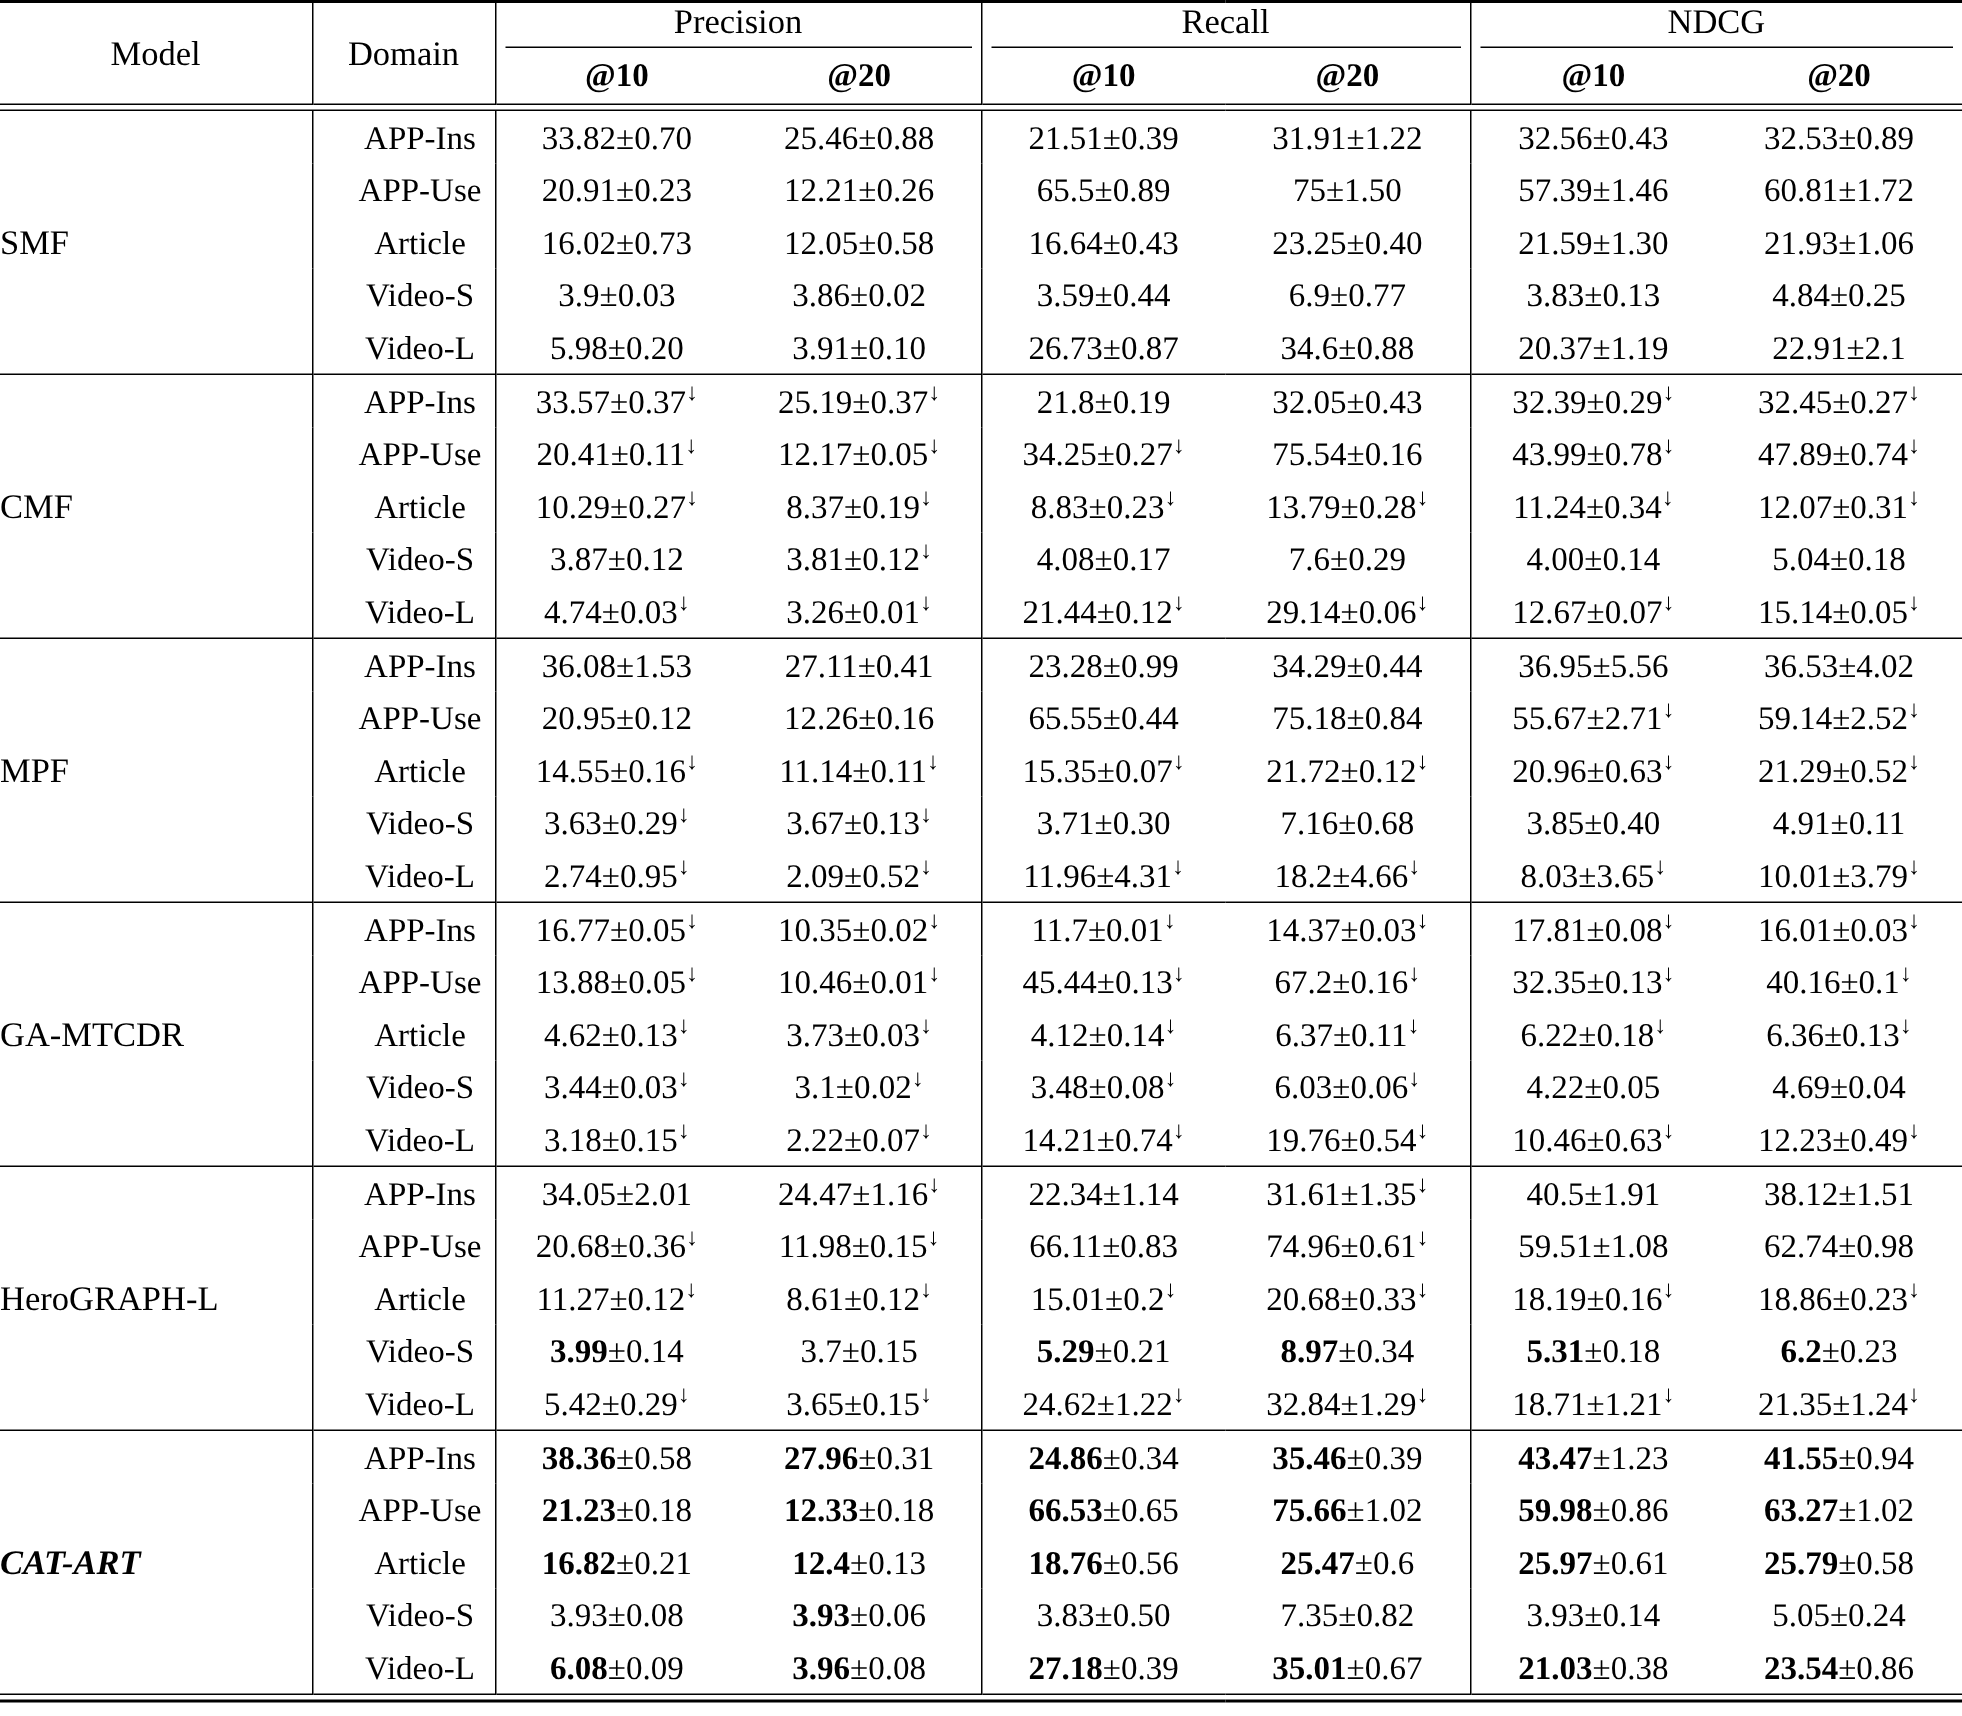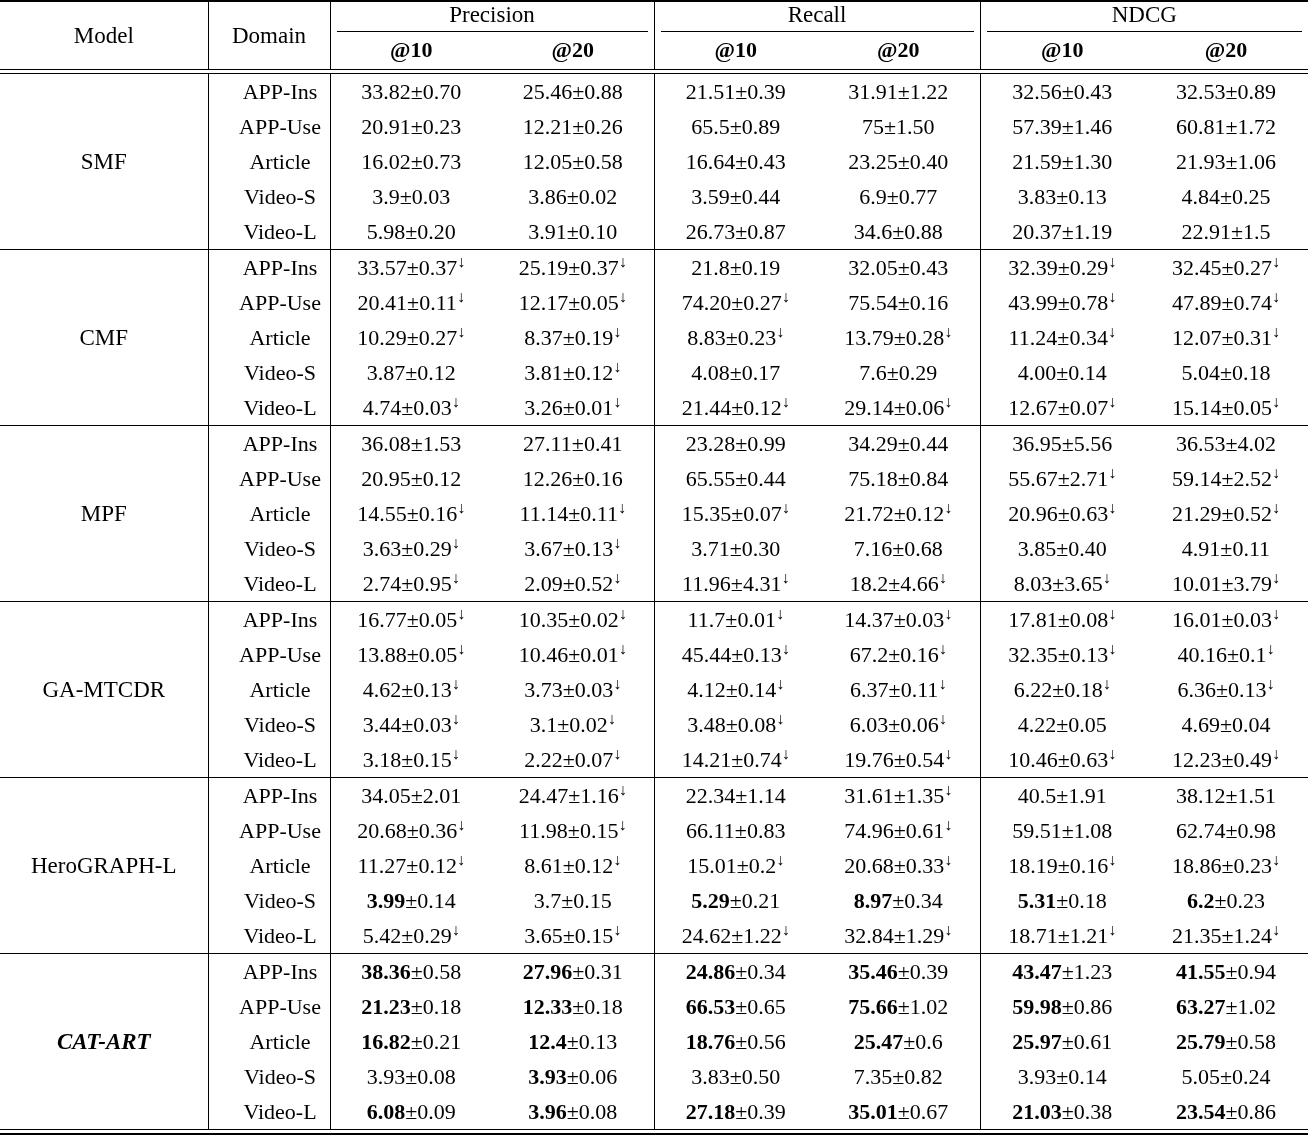--- a/index.html
+++ b/index.html
@@ -75,21 +75,20 @@
     padding-top: 3px;
     padding-bottom: 6px;
     font-weight: bold;
   }
 
   
   .vr-l { border-left: 1.2px solid #000; }
 
   
   td.model-cell {
-    text-align: center;
     font-size: 23px;
     vertical-align: middle;
   }
   td.domain-cell {
     text-align: center;
     font-size: 22px;
     padding-left: 22px;
   }
   td.num {
     text-align: center;
@@ -229,40 +228,40 @@
           <td class="num vr-l"><span>3.83</span><span class="pm">±</span><span>0.13</span></td>
           <td class="num"><span>4.84</span><span class="pm">±</span><span>0.25</span></td>
         </tr>
         <tr class="data-row">
           <td class="domain-cell vr-l">Video-L</td>
           <td class="num vr-l"><span>5.98</span><span class="pm">±</span><span>0.20</span></td>
           <td class="num"><span>3.91</span><span class="pm">±</span><span>0.10</span></td>
           <td class="num vr-l"><span>26.73</span><span class="pm">±</span><span>0.87</span></td>
           <td class="num"><span>34.6</span><span class="pm">±</span><span>0.88</span></td>
           <td class="num vr-l"><span>20.37</span><span class="pm">±</span><span>1.19</span></td>
-          <td class="num"><span>22.91</span><span class="pm">±</span><span>1.5</span></td>
+          <td class="num"><span>22.91</span><span class="pm">±</span><span>2.1</span></td>
         </tr>
         <tr class="blk-sep">
           <td colspan="8"></td>
         </tr>
         <tr class="data-row">
           <td class="model-cell" rowspan="5">CMF</td>
           <td class="domain-cell vr-l">APP-Ins</td>
           <td class="num vr-l"><span>33.57</span><span class="pm">±</span><span>0.37</span><span class="arrow">↓</span></td>
           <td class="num"><span>25.19</span><span class="pm">±</span><span>0.37</span><span class="arrow">↓</span></td>
           <td class="num vr-l"><span>21.8</span><span class="pm">±</span><span>0.19</span></td>
           <td class="num"><span>32.05</span><span class="pm">±</span><span>0.43</span></td>
           <td class="num vr-l"><span>32.39</span><span class="pm">±</span><span>0.29</span><span class="arrow">↓</span></td>
           <td class="num"><span>32.45</span><span class="pm">±</span><span>0.27</span><span class="arrow">↓</span></td>
         </tr>
         <tr class="data-row">
           <td class="domain-cell vr-l">APP-Use</td>
           <td class="num vr-l"><span>20.41</span><span class="pm">±</span><span>0.11</span><span class="arrow">↓</span></td>
           <td class="num"><span>12.17</span><span class="pm">±</span><span>0.05</span><span class="arrow">↓</span></td>
-          <td class="num vr-l"><span>74.20</span><span class="pm">±</span><span>0.27</span><span class="arrow">↓</span></td>
+          <td class="num vr-l"><span>34.25</span><span class="pm">±</span><span>0.27</span><span class="arrow">↓</span></td>
           <td class="num"><span>75.54</span><span class="pm">±</span><span>0.16</span></td>
           <td class="num vr-l"><span>43.99</span><span class="pm">±</span><span>0.78</span><span class="arrow">↓</span></td>
           <td class="num"><span>47.89</span><span class="pm">±</span><span>0.74</span><span class="arrow">↓</span></td>
         </tr>
         <tr class="data-row">
           <td class="domain-cell vr-l">Article</td>
           <td class="num vr-l"><span>10.29</span><span class="pm">±</span><span>0.27</span><span class="arrow">↓</span></td>
           <td class="num"><span>8.37</span><span class="pm">±</span><span>0.19</span><span class="arrow">↓</span></td>
           <td class="num vr-l"><span>8.83</span><span class="pm">±</span><span>0.23</span><span class="arrow">↓</span></td>
           <td class="num"><span>13.79</span><span class="pm">±</span><span>0.28</span><span class="arrow">↓</span></td>

